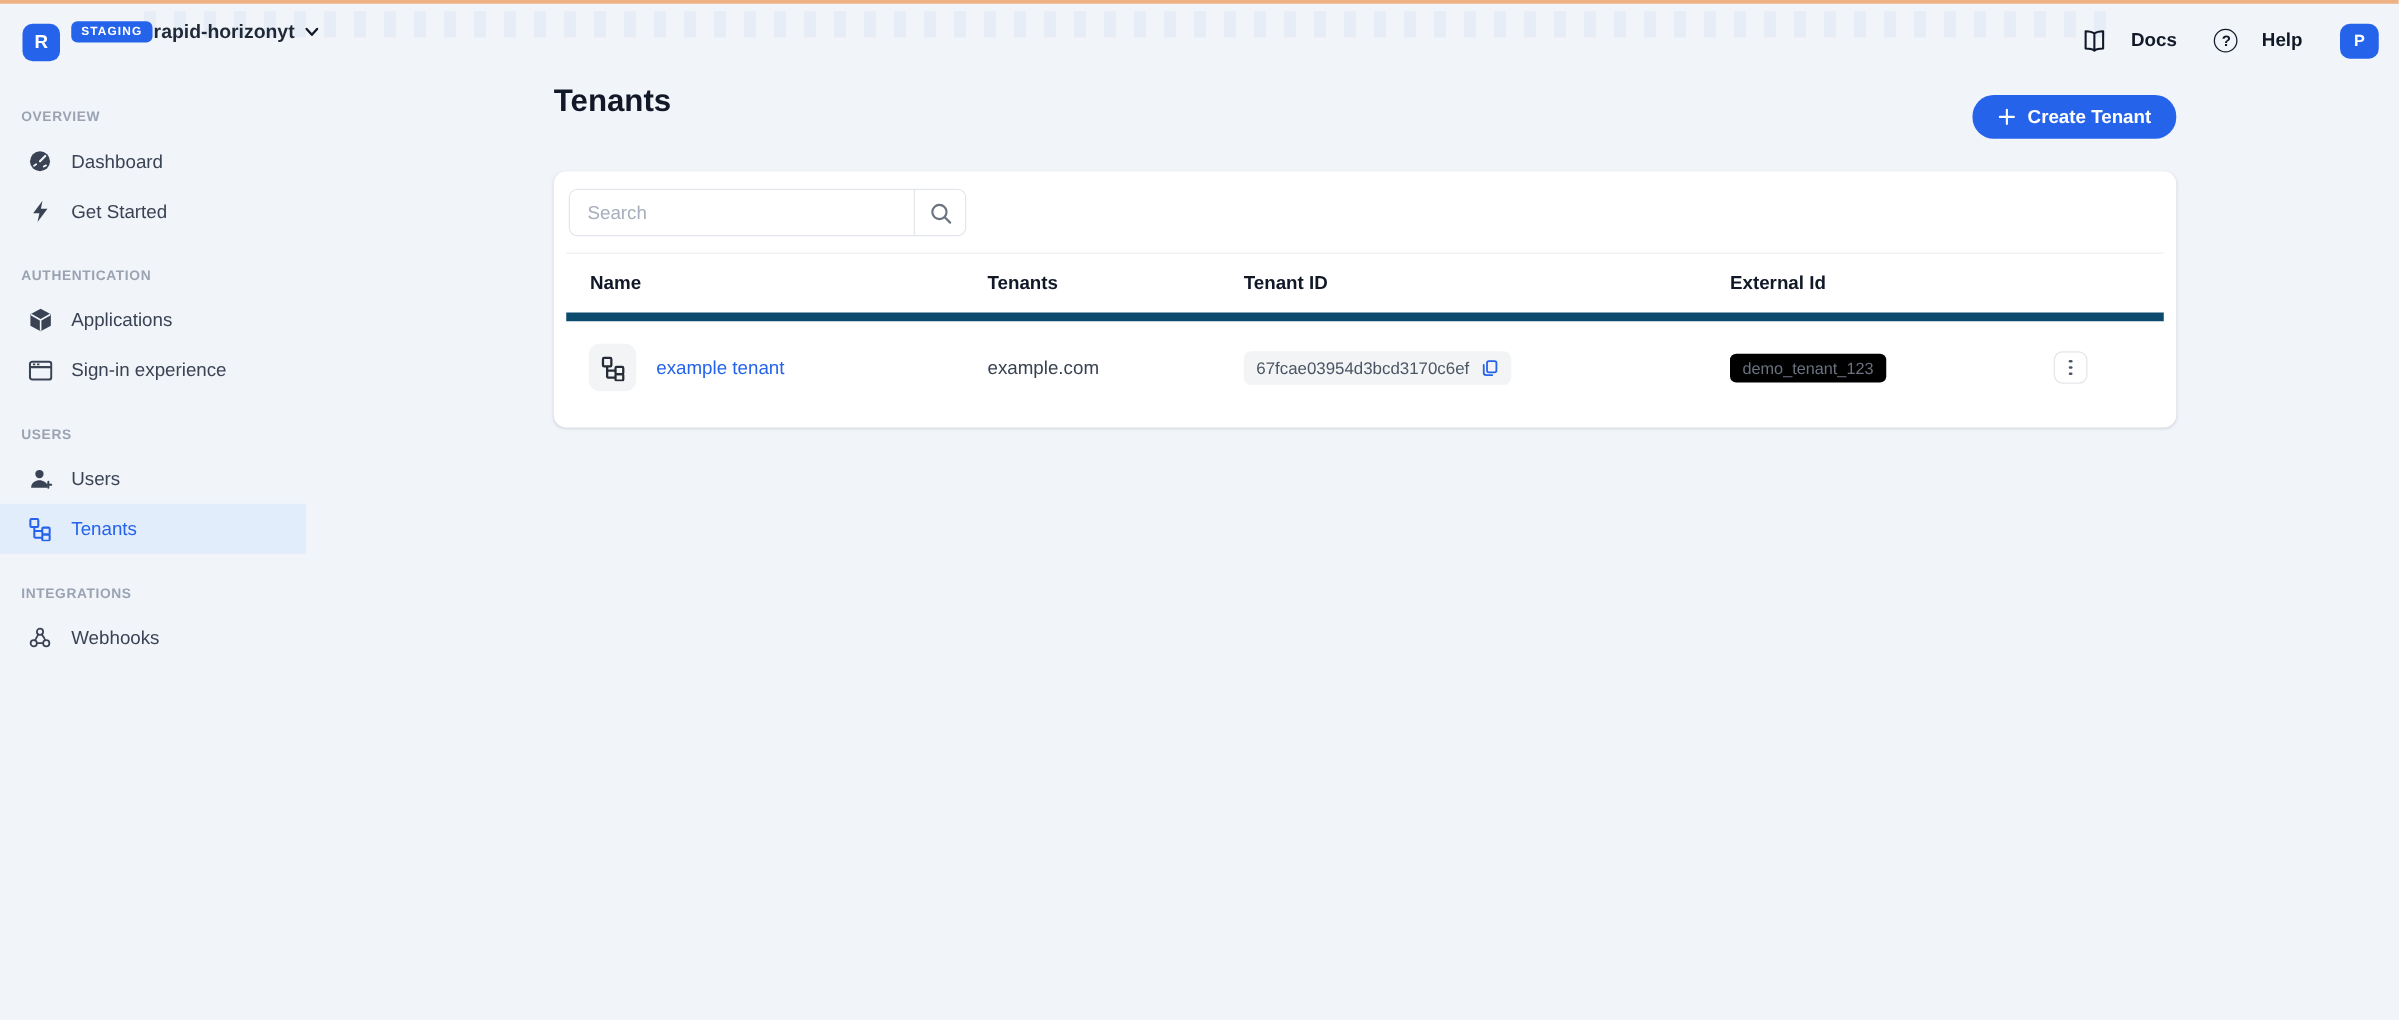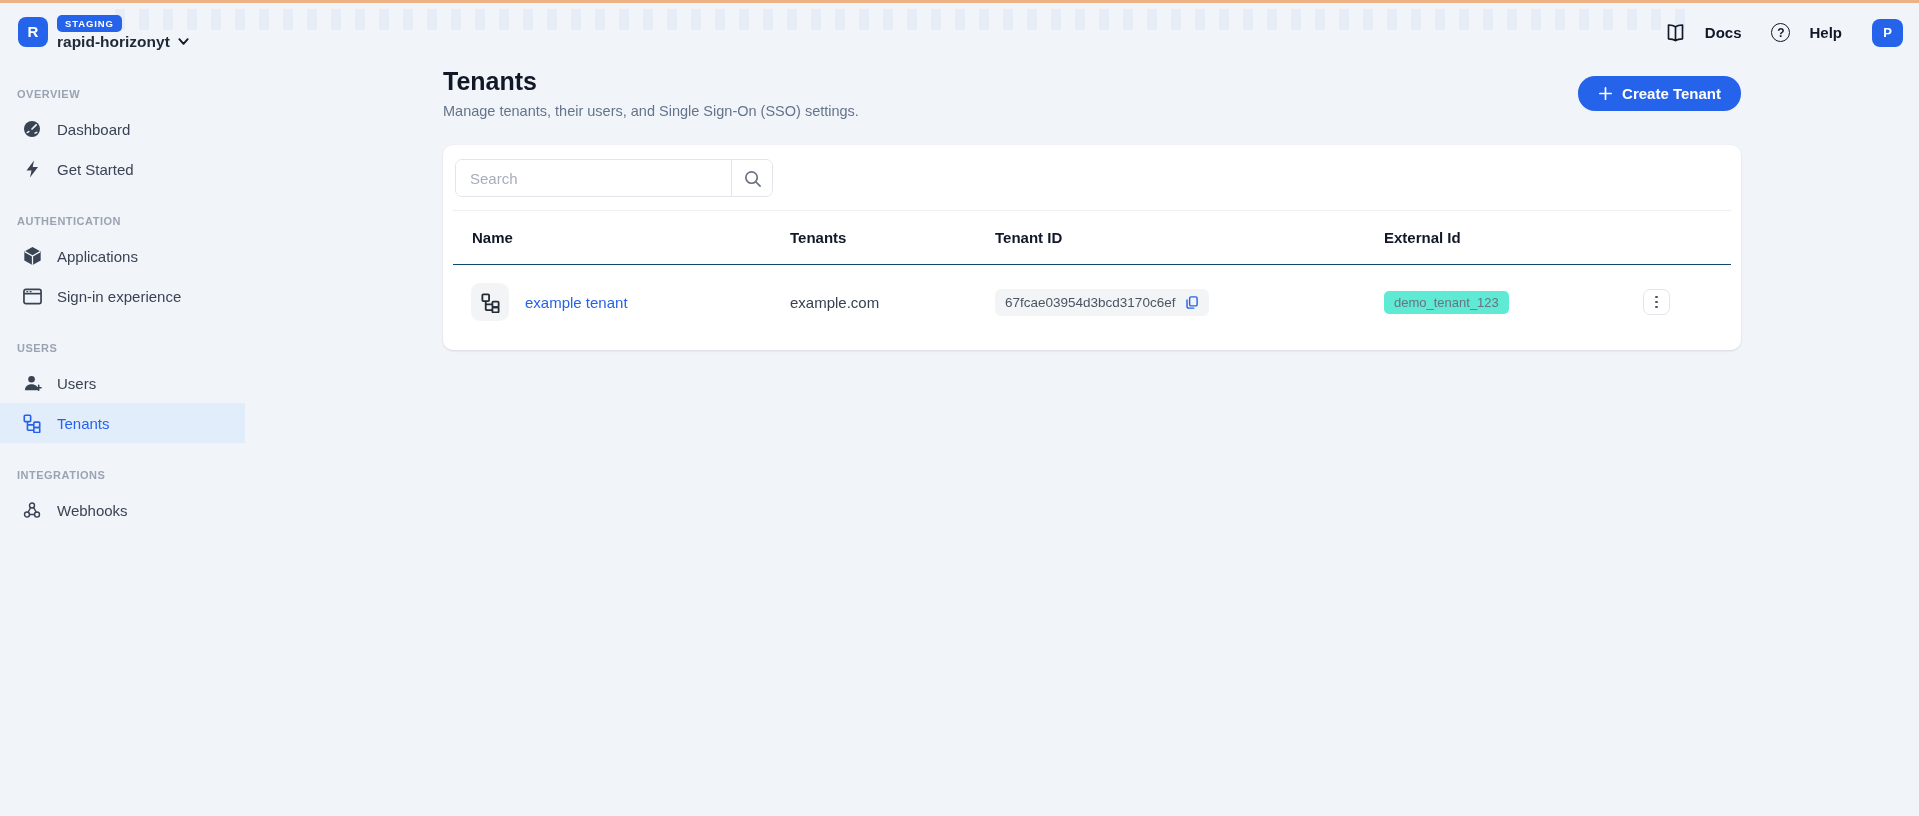--- a/index.html
+++ b/index.html
@@ -17,21 +17,21 @@
     background: repeating-linear-gradient(90deg, #e4ebf5 0px, #e4ebf5 10px, rgba(255,255,255,0) 10px, rgba(255,255,255,0) 24px);
     opacity:.8; pointer-events:none;
   }
 
   
   .header { position:absolute; top:3px; left:0; width:1919px; height:59px;
     display:flex; align-items:center; justify-content:space-between; padding:0 16px 0 18px; }
   .brand { display:flex; align-items:flex-start; gap:9px; position:relative; z-index:2; }
   .logo { width:30px; height:30px; background:#2563eb; border-radius:8px; color:#fff;
     font-weight:700; font-size:15px; display:flex; align-items:center; justify-content:center; margin-top:2px; }
-  .brand-col { display:flex; flex-direction:column; gap:1px; }
+  .brand-col { display:flex; flex-direction:row; gap:1px; }
   .env-badge { align-self:flex-start; background:#2563eb; color:#fff; font-size:9.5px; font-weight:700;
     letter-spacing:.9px; padding:3px 8px 3px; border-radius:5px; }
   .brand-name { font-size:15.5px; font-weight:700; color:#1f2937; display:flex; align-items:center; gap:7px; cursor:pointer; }
   .top-actions { display:flex; align-items:center; gap:30px; position:relative; z-index:2; }
   .top-link { display:flex; align-items:center; gap:19px; font-size:15px; font-weight:600; color:#111827; cursor:pointer; }
   .help-circle { width:19px; height:19px; border:1.8px solid #111827; border-radius:50%;
     display:flex; align-items:center; justify-content:center; font-size:12px; font-weight:700; color:#111827; }
   .avatar { width:31px; height:28px; background:#2563eb; border-radius:8px; color:#fff;
     font-weight:700; font-size:13px; display:flex; align-items:center; justify-content:center; cursor:pointer; }
 
@@ -58,32 +58,32 @@
   .card { margin-top:26px; background:#fff; border-radius:10px; padding:14px 10px 11px;
     box-shadow:0 1px 3px rgba(16,24,40,.07), 0 1px 2px rgba(16,24,40,.05); }
   .search-wrap { margin:0 2px 13px; width:318px; height:38px; border:1px solid #e2e5ea; border-radius:7px;
     display:flex; overflow:hidden; background:#fff; }
   .search-wrap input { flex:1; border:none; outline:none; padding:0 14px; font-family:inherit; font-size:15px; color:#374151; }
   .search-wrap input::placeholder { color:#a6aebb; }
   .search-btn { width:41px; border:none; border-left:1px solid #e2e5ea; background:#fff;
     display:flex; align-items:center; justify-content:center; cursor:pointer; }
 
   .tbl-head, .tbl-row { display:grid; grid-template-columns:337px 205px 389px 259px 1fr; align-items:center; }
-  .tbl-head { height:55px; border-top:1px solid #edeff3; border-bottom:1px solid #0c4a6e; }
+  .tbl-head { height:55px; border-top:1px solid #edeff3; border-bottom:7px solid #0c4a6e; }
   .tbl-head .th { font-size:15px; font-weight:600; color:#111827; }
   .th:first-child, .name-cell { padding-left:19px; }
   .tbl-row { height:74px; }
   .name-cell { display:flex; align-items:center; gap:16px; padding-left:18px; }
   .tenant-tile { width:38px; height:38px; background:#f2f4f6; border-radius:9px;
     display:flex; align-items:center; justify-content:center; }
   .tenant-link { font-size:15px; color:#2563eb; text-decoration:none; cursor:pointer; }
   .domain-cell { font-size:15px; color:#374151; }
   .id-chip { display:inline-flex; align-items:center; gap:9px; background:#f2f4f6; border-radius:6px;
     padding:6px 10px; font-size:13.5px; color:#4b5563; cursor:pointer; }
-  .ext-chip { display:inline-flex; background:#5eead4; border-radius:5px; padding:4px 10px;
+  .ext-chip { display:inline-flex; background:#000000; border-radius:5px; padding:4px 10px;
     font-size:13px; color:#6b7280; }
   .dots-btn { width:27px; height:26px; background:#fff; border:1px solid #e3e6ea; border-radius:7px;
     display:flex; flex-direction:column; align-items:center; justify-content:center; gap:2.5px; cursor:pointer; }
   .dots-btn i { width:2.6px; height:2.6px; border-radius:50%; background:#4b5563; }
 </style>
 </head>
 <body>
 
 <div class="top-line"></div>
 <div class="stripes"></div>
@@ -193,21 +193,20 @@
     </span>
     <span>Webhooks</span>
   </div>
 </nav>
 
 <main class="main">
   <div class="content">
     <div class="page-head">
       <div>
         <h1 class="page-title">Tenants</h1>
-        <div class="page-subtitle">Manage tenants, their users, and Single Sign-On (SSO) settings.</div>
       </div>
       <button class="btn-primary">
         <svg width="15" height="15" viewBox="0 0 16 16" fill="none">
             <path d="M8 2 V14 M2 8 H14" stroke="#fff" stroke-width="1.8" stroke-linecap="round"></path>
           </svg>
         <span>Create Tenant</span>
       </button>
     </div>
 
     <section class="card">

